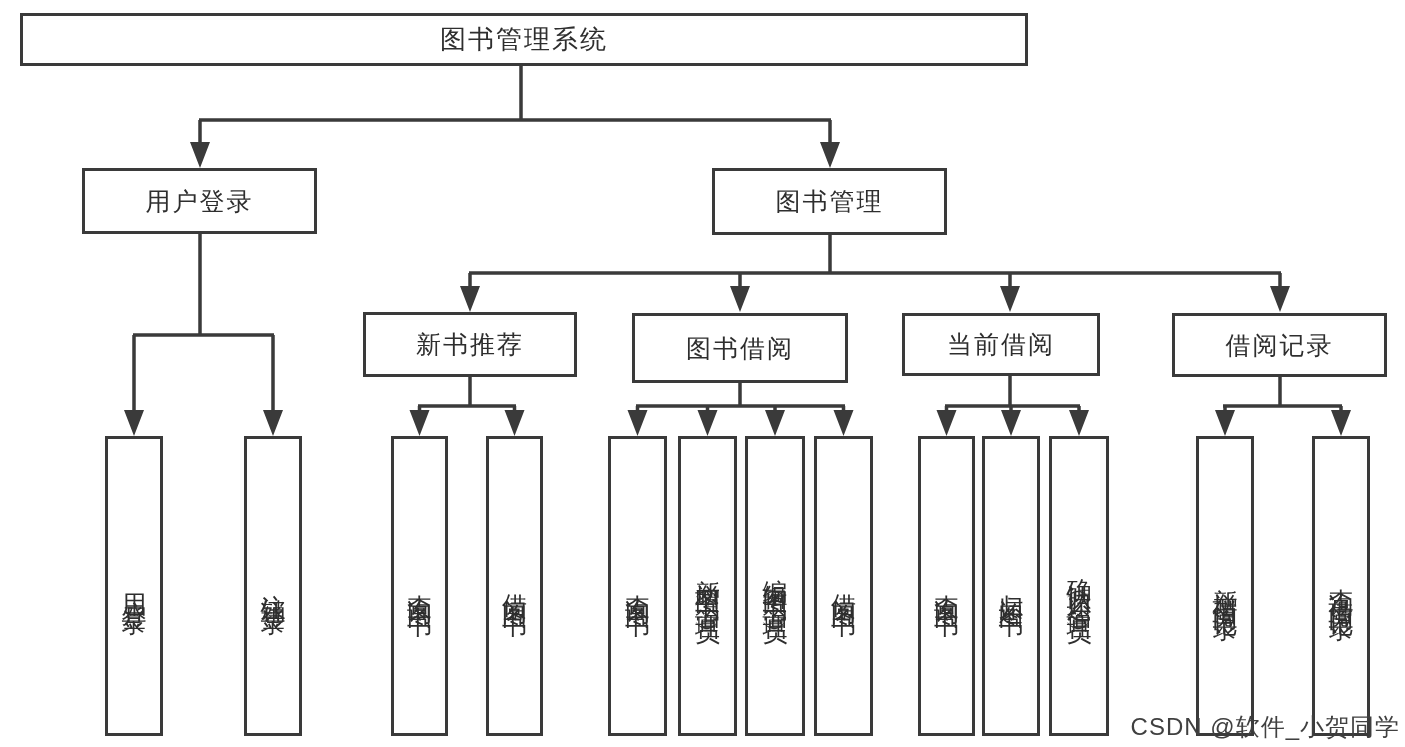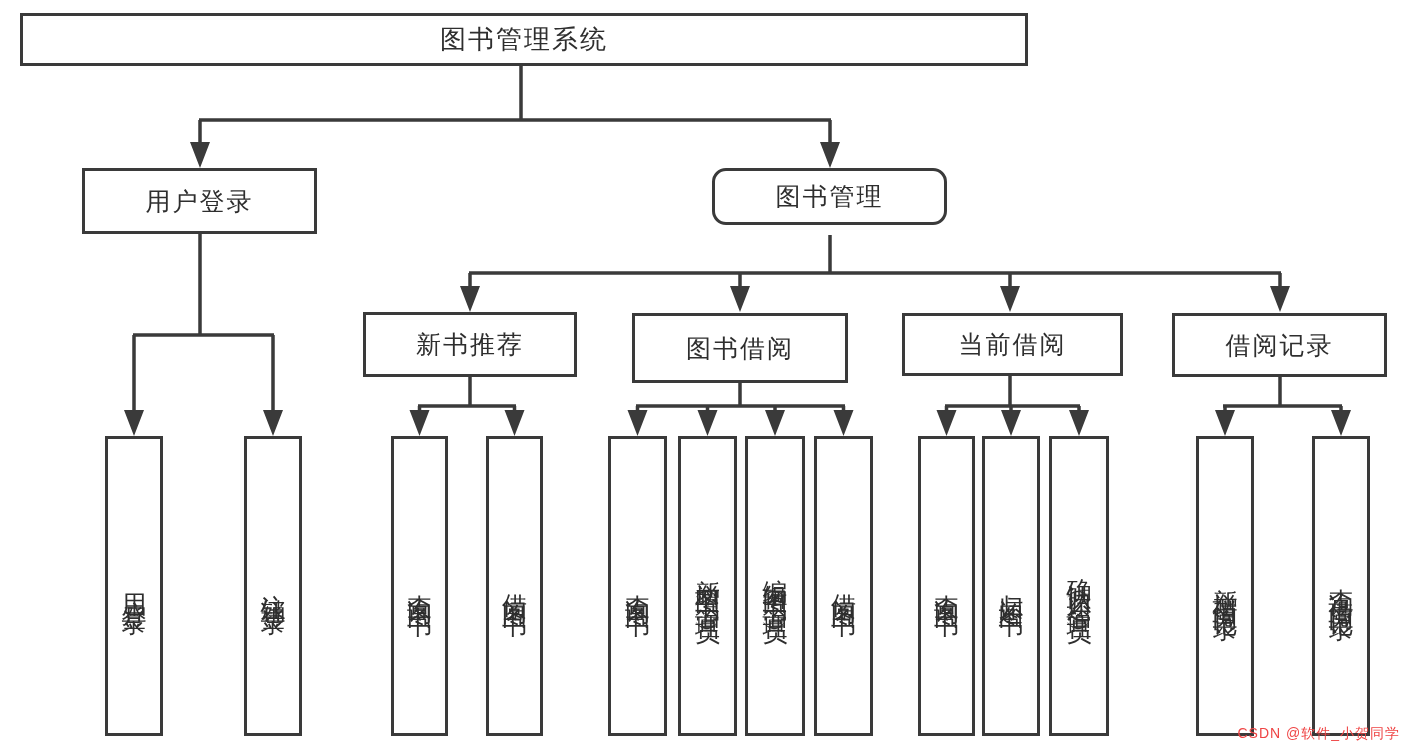--- a/index.html
+++ b/index.html
@@ -46,22 +46,22 @@
     text-orientation: mixed;
     font-size: 25px;
     letter-spacing: 6px;
     line-height: 1;
     color: #2e2e2e;
   }
   .watermark {
     position: absolute;
     right: 5px;
     bottom: 4px;
-    font-size: 14px;
-    color: #ef4444;
+    font-size: 24px;
+    color: #404040;
     letter-spacing: 1px;
     white-space: nowrap;
   }
 </style>
 </head>
 <body>
 
 <div class="stage">
 
   <svg class="connectors" viewBox="0 0 1405 747" xmlns="http://www.w3.org/2000/svg">
@@ -84,31 +84,31 @@
              M1215 410 L1235 410 L1225 436 Z M1331 410 L1351 410 L1341 436 Z"></path>
   </svg>
 
   <div class="box" style="left:20px; top:13px; width:1008px; height:53px;">
     <span class="root-label">图书管理系统</span>
   </div>
 
   <div class="box" style="left:82px; top:168px; width:235px; height:66px;">
     <span class="hlabel">用户登录</span>
   </div>
-  <div class="box" style="left:712px; top:168px; width:235px; height:57px;border-radius:14px;">
+  <div class="box" style="left:712px; top:168px; width:235px; height:67px;">
     <span class="hlabel">图书管理</span>
   </div>
 
   <div class="box" style="left:363px; top:312px; width:214px; height:65px;">
     <span class="hlabel">新书推荐</span>
   </div>
   <div class="box" style="left:632px; top:313px; width:216px; height:70px;">
     <span class="hlabel">图书借阅</span>
   </div>
-  <div class="box" style="left:902px; top:313px; width:221px; height:63px;">
+  <div class="box" style="left:902px; top:313px; width:198px; height:63px;">
     <span class="hlabel">当前借阅</span>
   </div>
   <div class="box" style="left:1172px; top:313px; width:215px; height:64px;text-align:center;">
     <span class="hlabel">借阅记录</span>
   </div>
 
   <div class="box" style="left:105px; top:436px; width:58px; height:300px;">
     <span class="vtext">用户登录</span>
   </div>
   <div class="box" style="left:244px; top:436px; width:58px; height:300px;">

